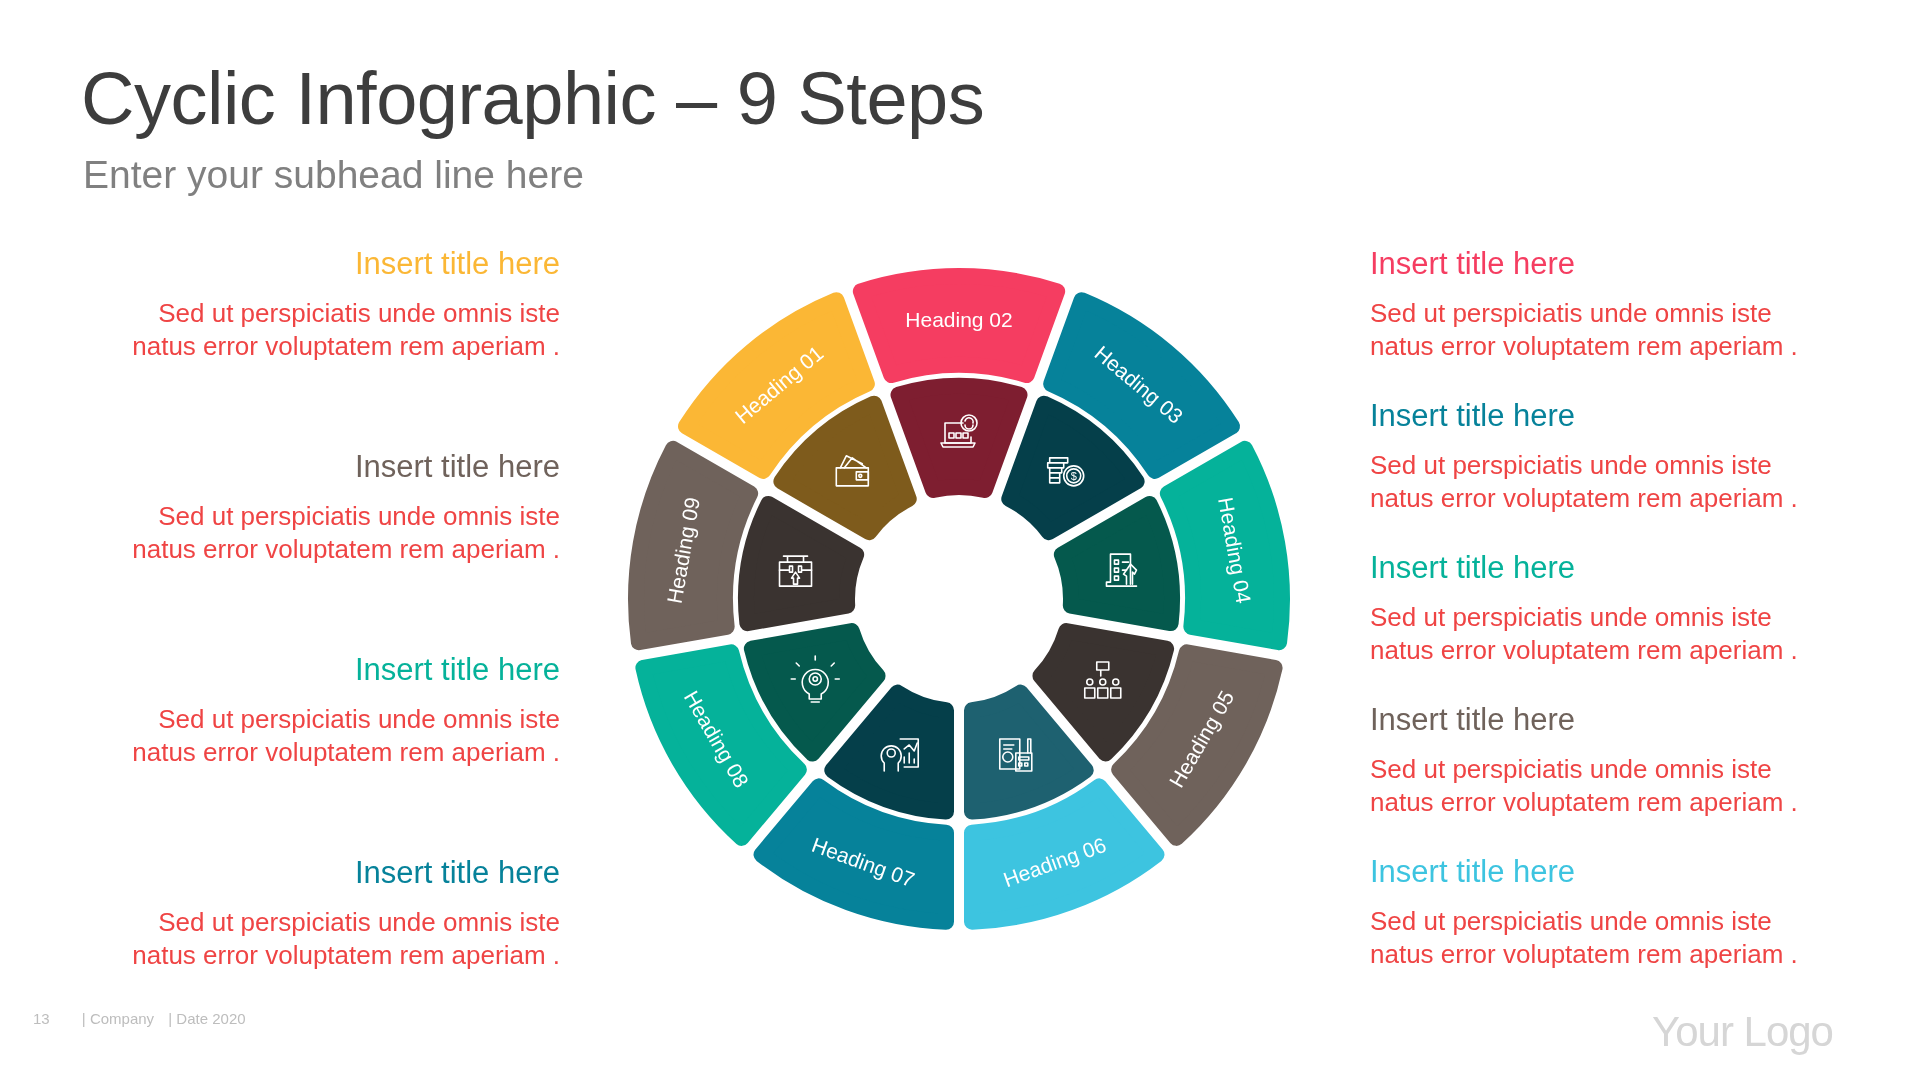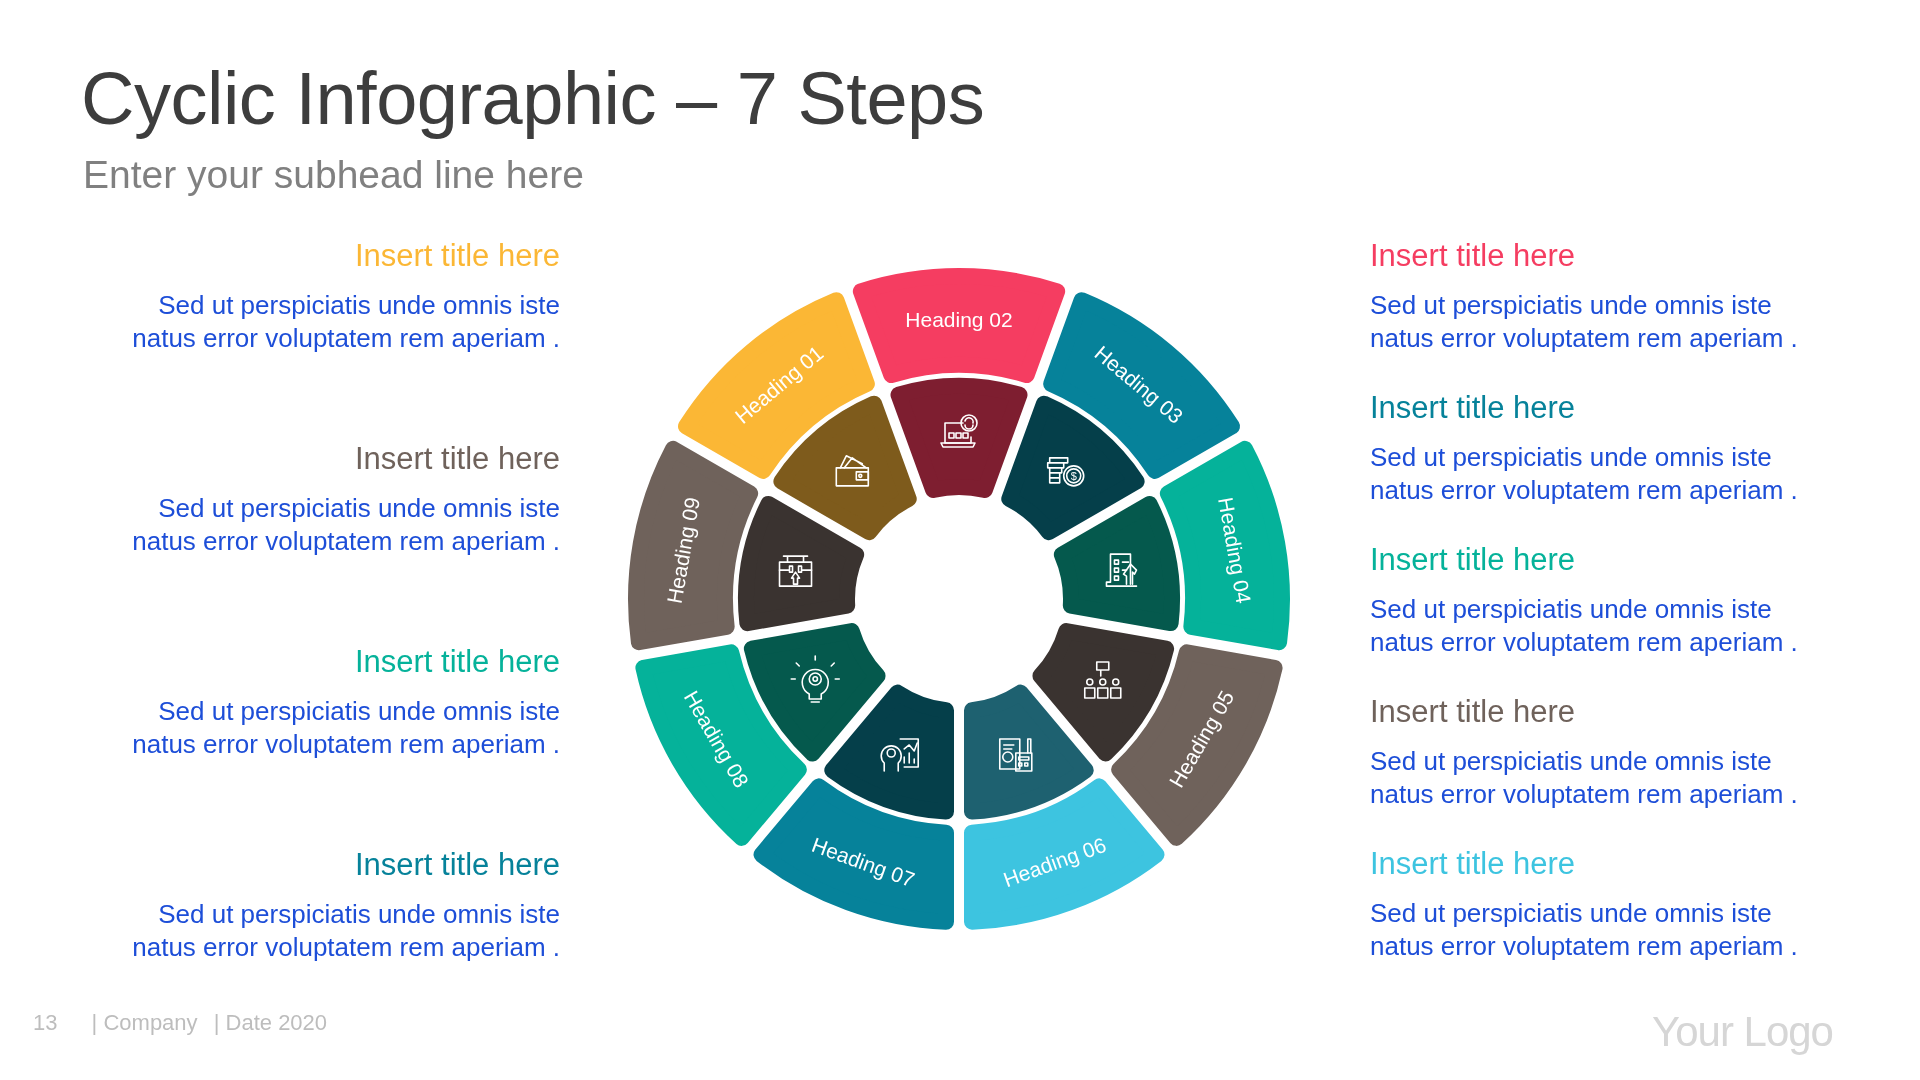--- a/index.html
+++ b/index.html
@@ -2,38 +2,38 @@
 <html><head>
 <meta charset="utf-8">
 <style>
   html, body { margin:0; padding:0; background:#ffffff; }
   body { width:1920px; height:1080px; position:relative; overflow:hidden;
          font-family:"Liberation Sans", "DejaVu Sans", sans-serif; }
   .title { position:absolute; left:81px; top:62px; font-size:74px; color:#3d3d3d;
            line-height:1; white-space:nowrap; letter-spacing:-0.5px; }
   .subhead { position:absolute; left:83px; top:155px; font-size:39px; color:#808080;
              line-height:1; white-space:nowrap; }
-  .block { position:absolute; width:520px; }
+  .block { position:absolute; width:520px;margin-top:8px; }
   .block.left { left:40px; text-align:right; }
   .block.right { left:1370px; text-align:left; }
   .block .btitle { font-size:31px; line-height:1; white-space:nowrap; }
-  .block .bbody { margin-top:18px; font-size:26px; line-height:33px; color:#1d4ed8; }
+  .block .bbody { margin-top:18px; font-size:26px; line-height:33px; color:#ef4444; }
   .block .bbody span { display:block; white-space:nowrap; }
   #wheel { position:absolute; left:0; top:0; }
-  .footer { position:absolute; top:1010px; left:33px; font-size:22px; color:#bdbdbd; white-space:nowrap; }
+  .footer { position:absolute; top:1010px; left:33px; font-size:15px; color:#bdbdbd; white-space:nowrap; }
   .footer .pg { margin-right:28px; }
   .footer .sep { margin-right:10px; }
   .logo { position:absolute; left:1652px; top:1008px; font-size:42px; font-weight:normal;
           color:#d6d6d6; white-space:nowrap; letter-spacing:-1px; }
   .seg-label { font-family:"Liberation Sans", "DejaVu Sans", sans-serif; font-size:21px; fill:#ffffff; }
 </style>
 </head>
 <body>
 
-<div class="title">Cyclic Infographic – 7 Steps</div>
+<div class="title">Cyclic Infographic – 9 Steps</div>
 <div class="subhead">Enter your subhead line here</div>
 
 <div class="block left" style="top:240px">
   <div class="btitle" style="color: rgb(251, 183, 53);">Insert title here</div>
   <div class="bbody">
     <span>Sed ut perspiciatis unde omnis iste</span>
     <span>natus error voluptatem rem aperiam .</span>
   </div>
 </div>
 <div class="block left" style="top:443px">

